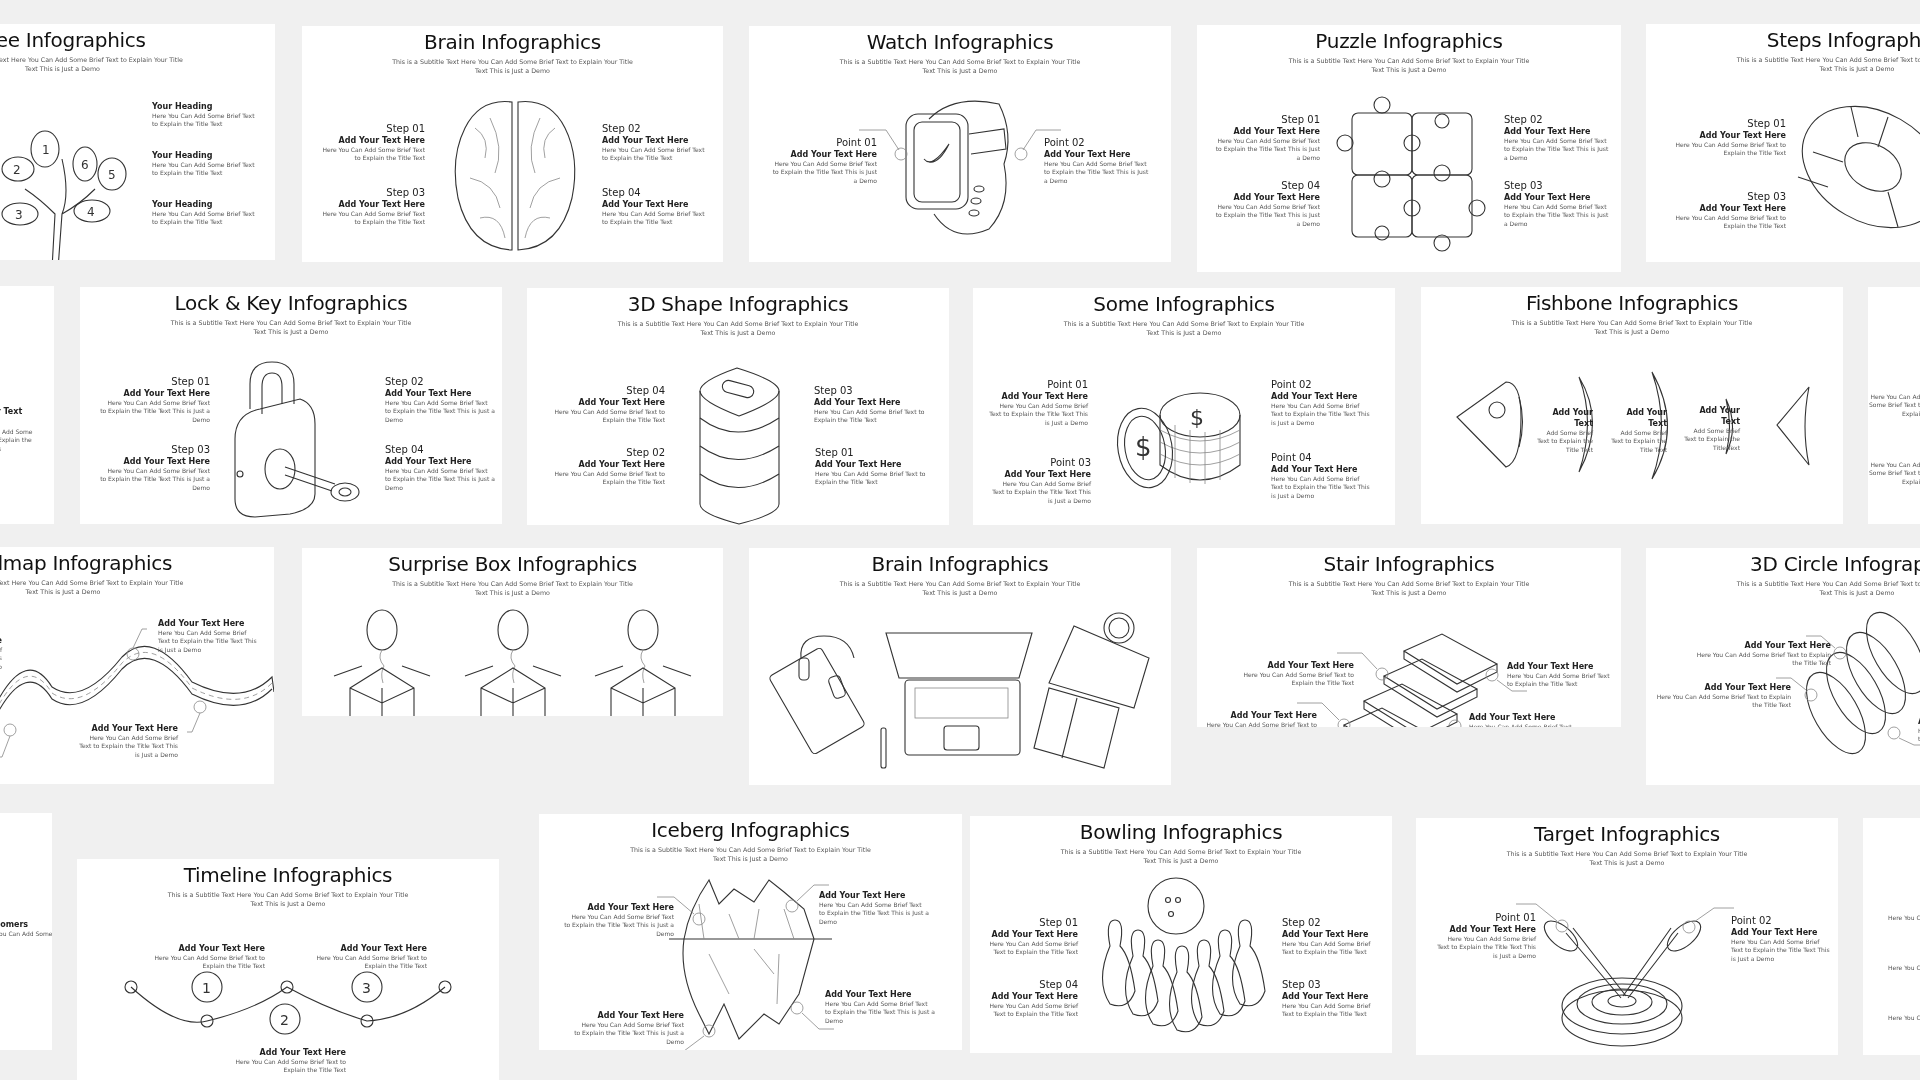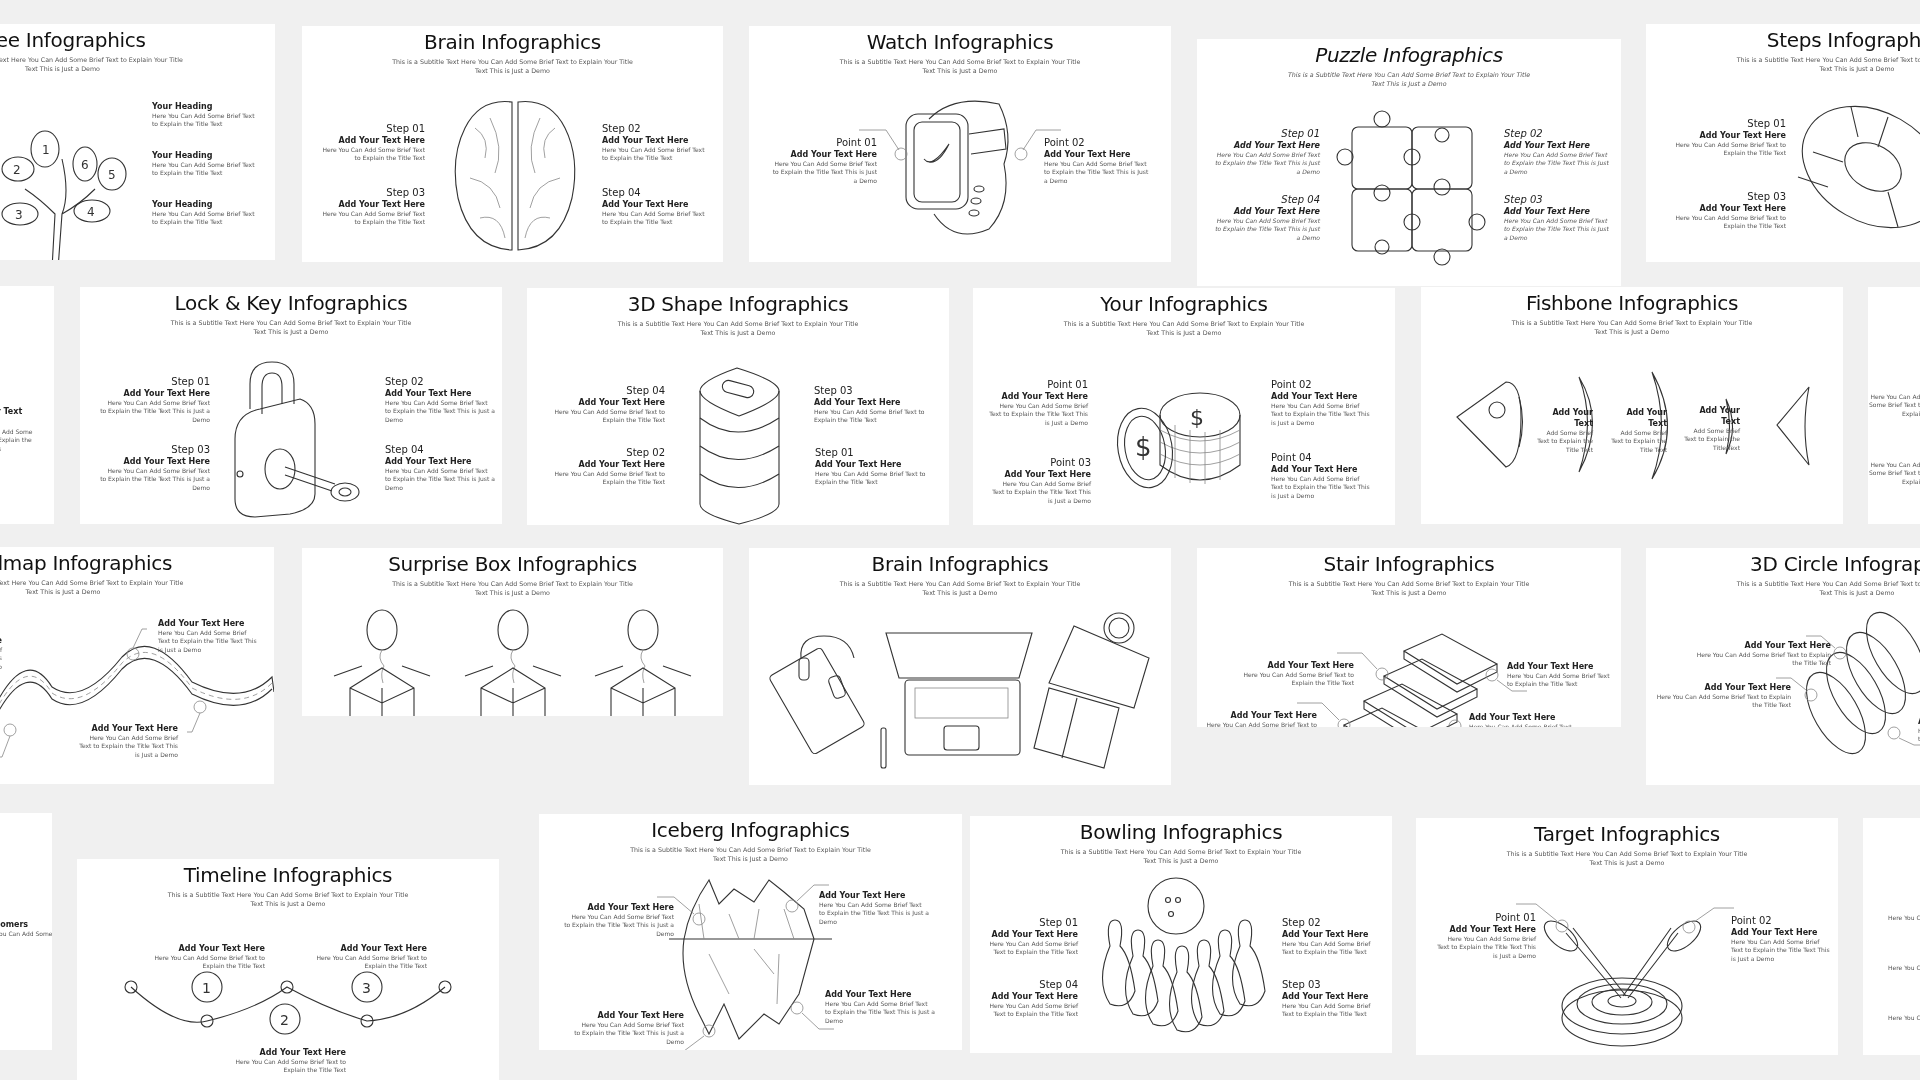--- a/index.html
+++ b/index.html
@@ -120,21 +120,21 @@
       <span class="d h2">Add Your Text Here</span>
       <span class="d">Here You Can Add Some Brief Text to Explain the Title Text This is Just a Demo</span>
   </div>
   <div class="blk" style="left:295px;top:110px;width:108px">
     <span class="d h1">Point 02</span>
       <span class="d h2">Add Your Text Here</span>
       <span class="d">Here You Can Add Some Brief Text to Explain the Title Text This is Just a Demo</span>
   </div>
 </div>
 
-<div class="slide" style="left:1197px;top:39px;width:424px;height:247px;font-style:italic;">
+<div class="slide" style="left:1197px;top:25px;width:424px;height:247px;">
   <div class="slide-title">Puzzle Infographics</div>
   <div class="slide-sub">This is a Subtitle Text Here You Can Add Some Brief Text to Explain Your Title Text This is Just a Demo</div>
   <svg class="art" style="left:140px;top:68px" width="140" height="160" viewBox="0 0 140 160">
     <rect x="15" y="20" width="60" height="62" rx="6"></rect>
       <rect x="75" y="20" width="60" height="62" rx="6"></rect>
     <rect x="15" y="82" width="60" height="62" rx="6"></rect>
       <rect x="75" y="82" width="60" height="62" rx="6"></rect>
     <circle cx="45" cy="12" r="8"></circle>
       <circle cx="8" cy="50" r="8"></circle>
       <circle cx="75" cy="50" r="8"></circle>
@@ -254,21 +254,21 @@
       <span class="d">Here You Can Add Some Brief Text to Explain the Title Text</span>
   </div>
   <div class="blk" style="left:288px;top:158px;width:118px">
     <span class="d h1">Step 01</span>
       <span class="d h2">Add Your Text Here</span>
       <span class="d">Here You Can Add Some Brief Text to Explain the Title Text</span>
   </div>
 </div>
 
 <div class="slide" style="left:973px;top:288px;width:422px;height:237px;">
-  <div class="slide-title">Your Infographics</div>
+  <div class="slide-title">Some Infographics</div>
   <div class="slide-sub">This is a Subtitle Text Here You Can Add Some Brief Text to Explain Your Title Text This is Just a Demo</div>
   <svg class="art" style="left:142px;top:102px" width="130" height="100" viewBox="0 0 130 100">
     <ellipse cx="85" cy="25" rx="40" ry="22"></ellipse>
     <path d="M45 25 L45 75 Q85 105 125 75 L125 25"></path>
     <path class="thin" d="M45 40 Q85 62 125 40 M45 52 Q85 74 125 52 M45 64 Q85 86 125 64 M60 35 L60 88 M75 40 L75 93 M90 42 L90 94 M105 40 L105 90"></path>
     <ellipse cx="30" cy="58" rx="27" ry="40" transform="rotate(-10 30 58)"></ellipse>
     <ellipse cx="30" cy="58" rx="20" ry="32" transform="rotate(-10 30 58)"></ellipse>
     <text x="20" y="66" font-size="26">$</text>
       <text x="75" y="35" font-size="22">$</text>
   </svg>

